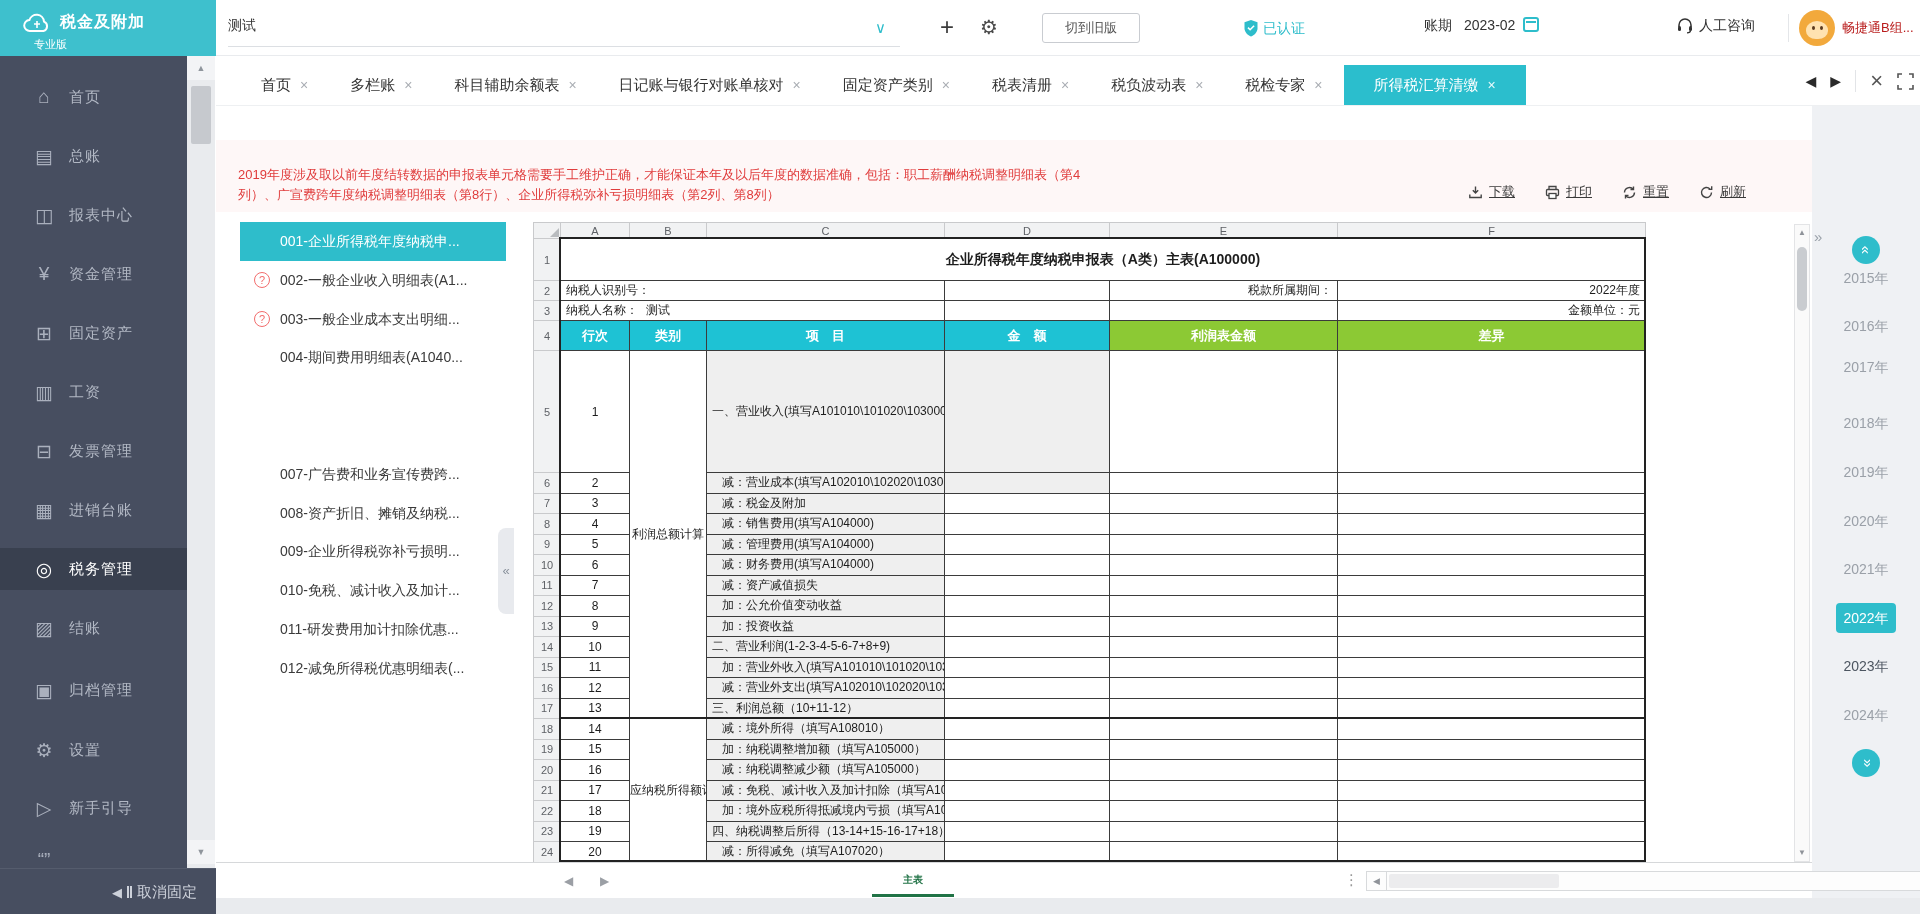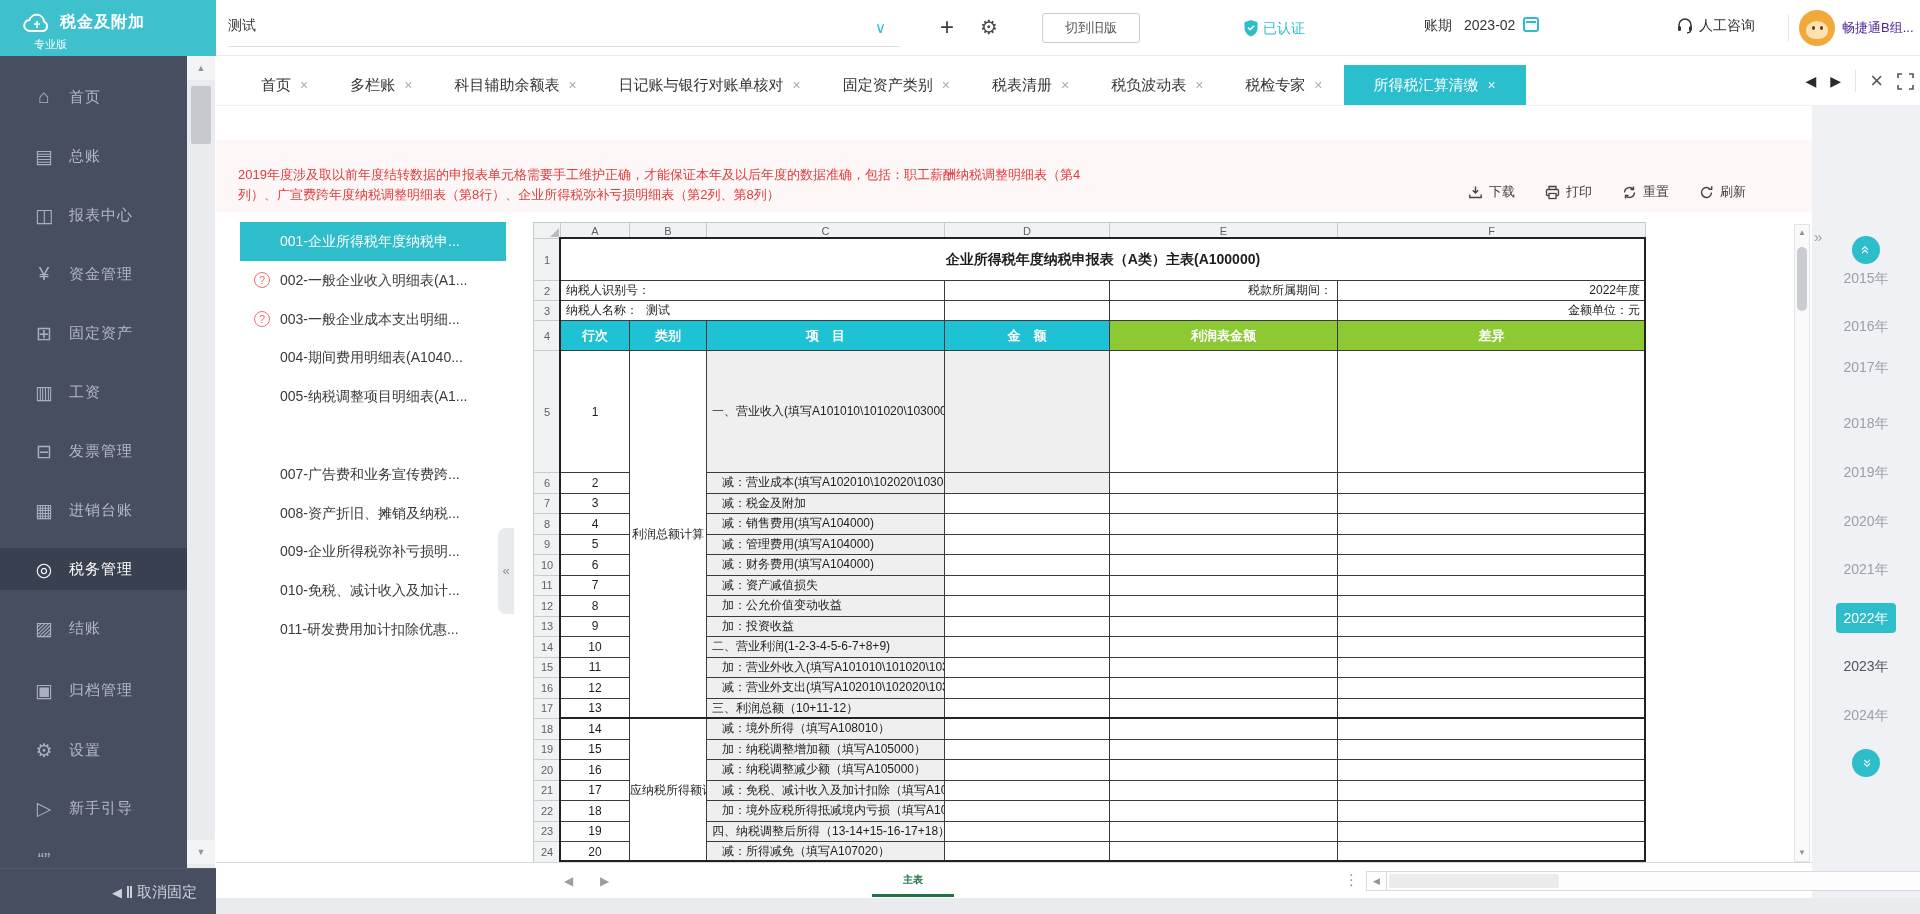--- a/index.html
+++ b/index.html
@@ -24,21 +24,21 @@
   .period b { font-weight:normal; margin-left:12px; }
   .cal { display:inline-block; position:relative; width:16px; height:15px; border:2px solid #2ebdcb; border-radius:3px; margin-left:8px; vertical-align:-2px; }
   .cal i { position:absolute; left:1px; right:1px; top:2px; height:2px; background:#2ebdcb; }
   .support { position:absolute; left:1676px; top:16px; font-size:14px; color:#333; cursor:pointer; }
   .support svg { vertical-align:-4px; margin-right:5px; }
   .tb-sep { position:absolute; left:1788px; top:14px; width:1px; height:28px; background:#e4e6e9; }
   .avatar { position:absolute; left:1799px; top:10px; width:36px; height:36px; border-radius:50%; background:#f2a93c; overflow:hidden; cursor:pointer; }
   .avatar .face { position:absolute; left:7px; top:11px; width:22px; height:18px; border-radius:50% 50% 45% 45%; background:#ffe2b0; }
   .avatar .e1,.avatar .e2 { position:absolute; top:16px; width:3px; height:4px; border-radius:50%; background:#5b3a1e; }
   .avatar .e1 { left:13px; } .avatar .e2 { left:21px; }
-  .username { position:absolute; left:1842px; top:19px; width:76px; font-size:13px; color:#4c1d95; white-space:nowrap; overflow:hidden; }
+  .username { position:absolute; left:1842px; top:19px; width:76px; font-size:13px; color:#b91c1c; white-space:nowrap; overflow:hidden; }
 
   
   .tabbar { position:absolute; left:216px; top:56px; width:1704px; height:50px; background:#fff; border-bottom:1px solid #eef0f2; z-index:20; }
   .tabs { position:absolute; left:24px; bottom:0; height:40px; display:flex; align-items:stretch; }
   .tab { display:flex; align-items:center; gap:9px; padding:0 21px; font-size:15px; color:#333; cursor:pointer; white-space:nowrap; }
   .tab .x { color:#a9adb3; font-size:14px; }
   .tab.active { background:#2bbecd; color:#fff; padding:0 30px; }
   .tab.active .x { color:#e8fbfd; }
   .tabctl { position:absolute; right:6px; top:0; height:50px; display:flex; align-items:center; gap:14px; }
   .tabctl .nav { font-size:14px; color:#2a2a2a; cursor:pointer; }
@@ -59,21 +59,21 @@
   .unpin { position:absolute; left:0; top:868px; width:216px; height:46px; background:#474e60; border-top:1px solid #555c6d; color:#cdd1da; z-index:26; cursor:pointer; }
   .unpin .tri { position:absolute; left:112px; top:16px; font-size:13px; }
   .unpin .bars { position:absolute; left:127px; top:17px; width:5px; height:12px; border-left:2px solid #cdd1da; border-right:2px solid #cdd1da; }
   .unpin .lb { position:absolute; left:137px; top:14px; font-size:15px; }
 
   
   .warnband { position:absolute; left:216px; top:140px; width:1596px; height:72px; background:#fef7f7; }
   .warn1,.warn2 { position:absolute; left:238px; color:#e03c3c; font-size:13px; white-space:nowrap; }
   .warn1 { top:166px; } .warn2 { top:186px; }
   .sheet-toolbar { position:absolute; top:183px; left:1468px; display:flex; gap:30px; z-index:5; }
-  .tbtn { display:flex; align-items:center; gap:6px; font-size:13px; color:#3a3a3a; cursor:pointer; }
+  .tbtn { display:flex; align-items:center; gap:6px; font-size:13px; color:#3a3a3a; cursor:pointer;text-decoration:underline; }
 
   
   .formlist { position:absolute; left:216px; top:212px; width:296px; height:560px; }
   .fitem { position:absolute; left:24px; width:266px; height:39px; line-height:39px; font-size:14px; color:#3a3a3a; padding-left:40px; white-space:nowrap; overflow:hidden; cursor:pointer; }
   .fitem.sel { background:#2ebdcb; color:#fff; }
   .fitem .q { position:absolute; left:14px; top:11px; width:16px; height:16px; border:1px solid #f26d6d; border-radius:50%; color:#f26d6d; font-size:11px; line-height:15px; text-align:center; }
   .collapse-handle { position:absolute; left:498px; top:528px; width:16px; height:86px; background:#e8eaee; border-radius:8px 0 0 8px; color:#8a929c; font-size:13px; text-align:center; line-height:86px; cursor:pointer; z-index:6; }
 
   
   table.sheet { position:absolute; left:533px; top:222px; width:1112px; border-collapse:collapse; table-layout:fixed; font-size:12px; color:#1d1d1d; }
@@ -324,26 +324,26 @@
         </svg>
       <span>刷新</span>
     </div>
   </div>
 
   <div class="formlist">
     <div class="fitem sel" style="top:10px"><span>001-企业所得税年度纳税申...</span></div>
     <div class="fitem" style="top:48.8px"><span class="q">?</span><span>002-一般企业收入明细表(A1...</span></div>
     <div class="fitem" style="top:87.6px"><span class="q">?</span><span>003-一般企业成本支出明细...</span></div>
     <div class="fitem" style="top:126.4px"><span>004-期间费用明细表(A1040...</span></div>
-    <div class="fitem" style="top:165.2px"><span>005-纳税调整项目明细表(A1...</span></div>
     <div class="fitem" style="top:242.8px"><span>007-广告费和业务宣传费跨...</span></div>
     <div class="fitem" style="top:281.6px"><span>008-资产折旧、摊销及纳税...</span></div>
     <div class="fitem" style="top:320.4px"><span>009-企业所得税弥补亏损明...</span></div>
     <div class="fitem" style="top:359.2px"><span>010-免税、减计收入及加计...</span></div>
     <div class="fitem" style="top:398px"><span>011-研发费用加计扣除优惠...</span></div>
+    <div class="fitem" style="top:436.8px"><span>012-减免所得税优惠明细表(...</span></div>
   </div>
   <div class="collapse-handle">«</div>
 
   <table class="sheet">
     <colgroup>
         <col style="width:27px">
         <col style="width:69px">
         <col style="width:77px">
         <col style="width:238px">
         <col style="width:165px">

